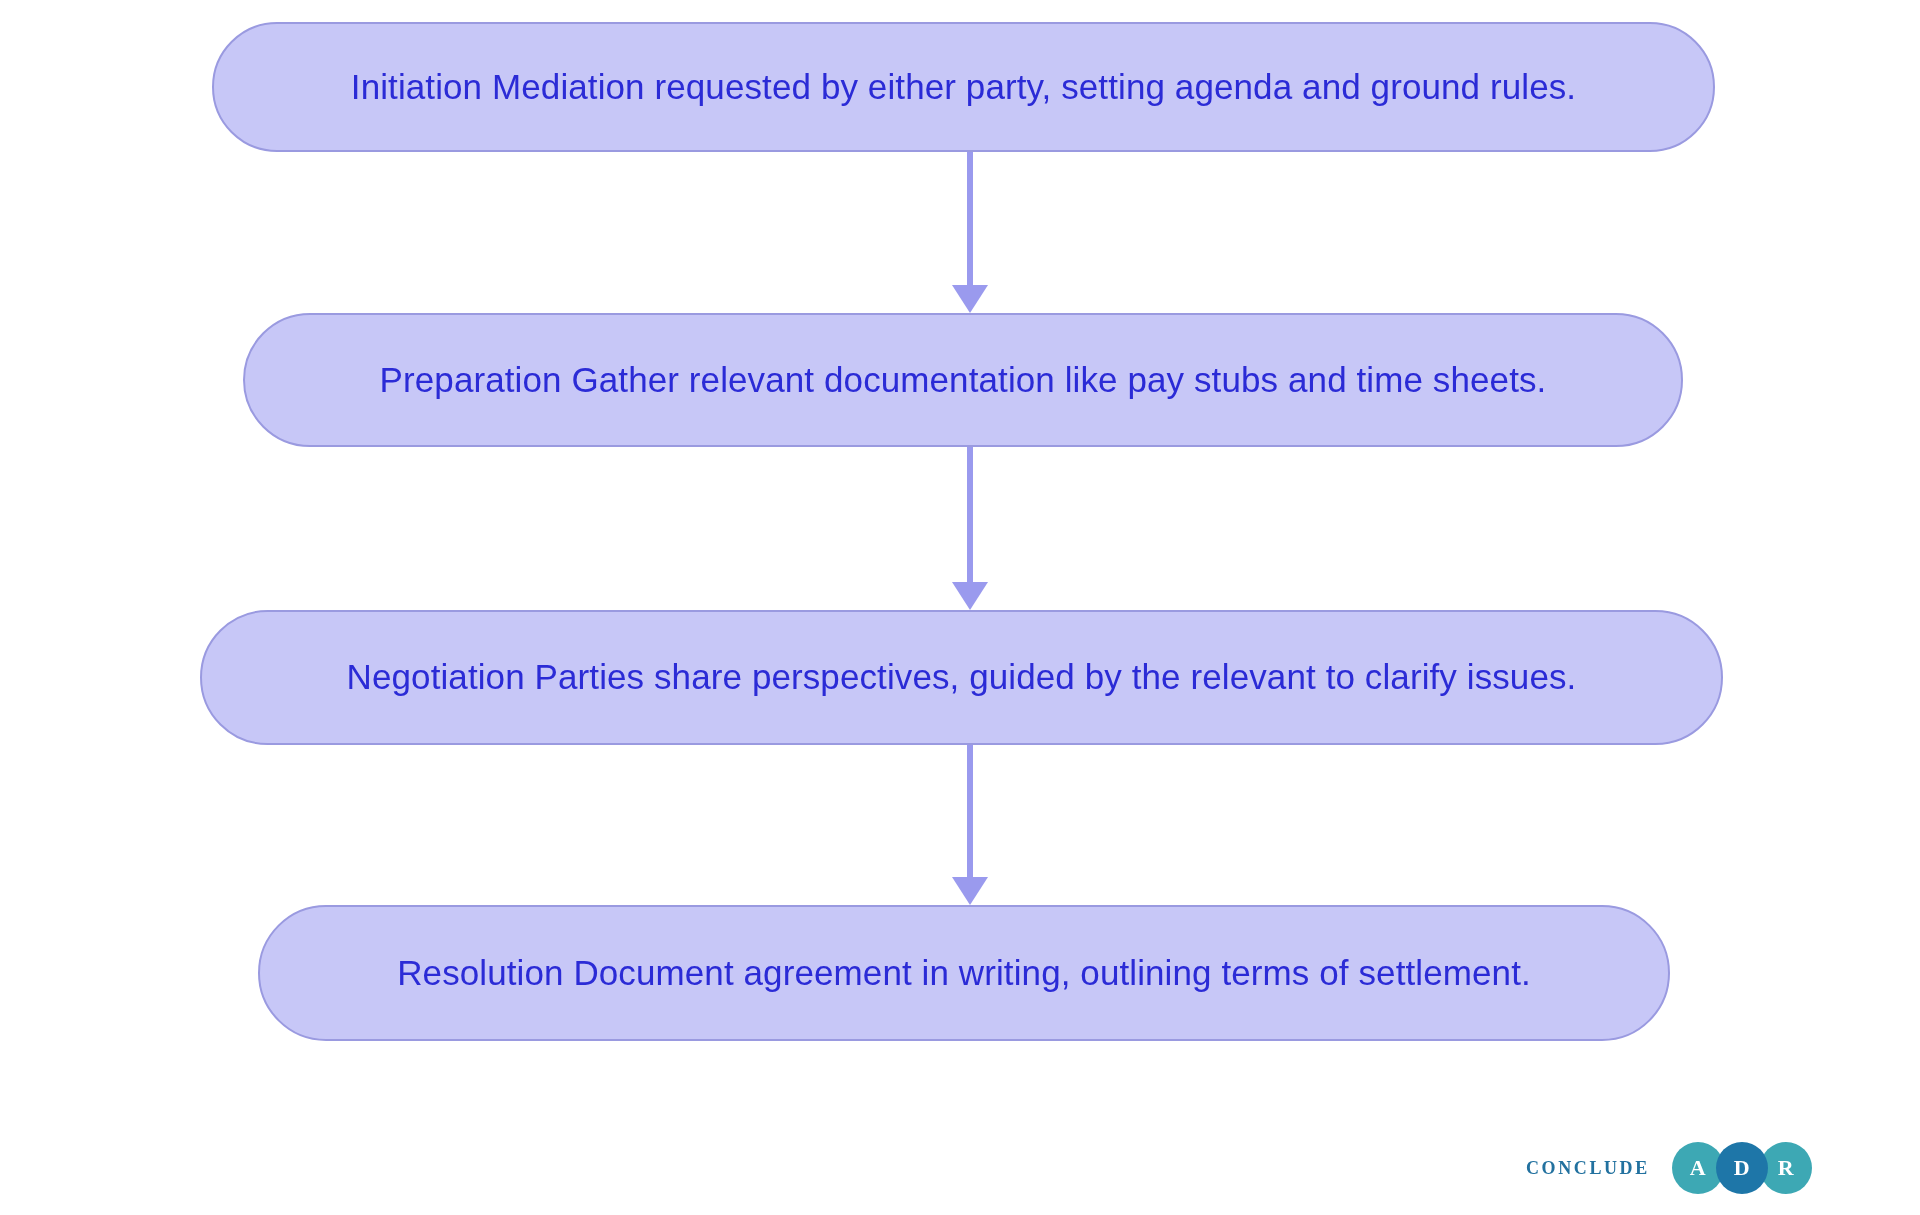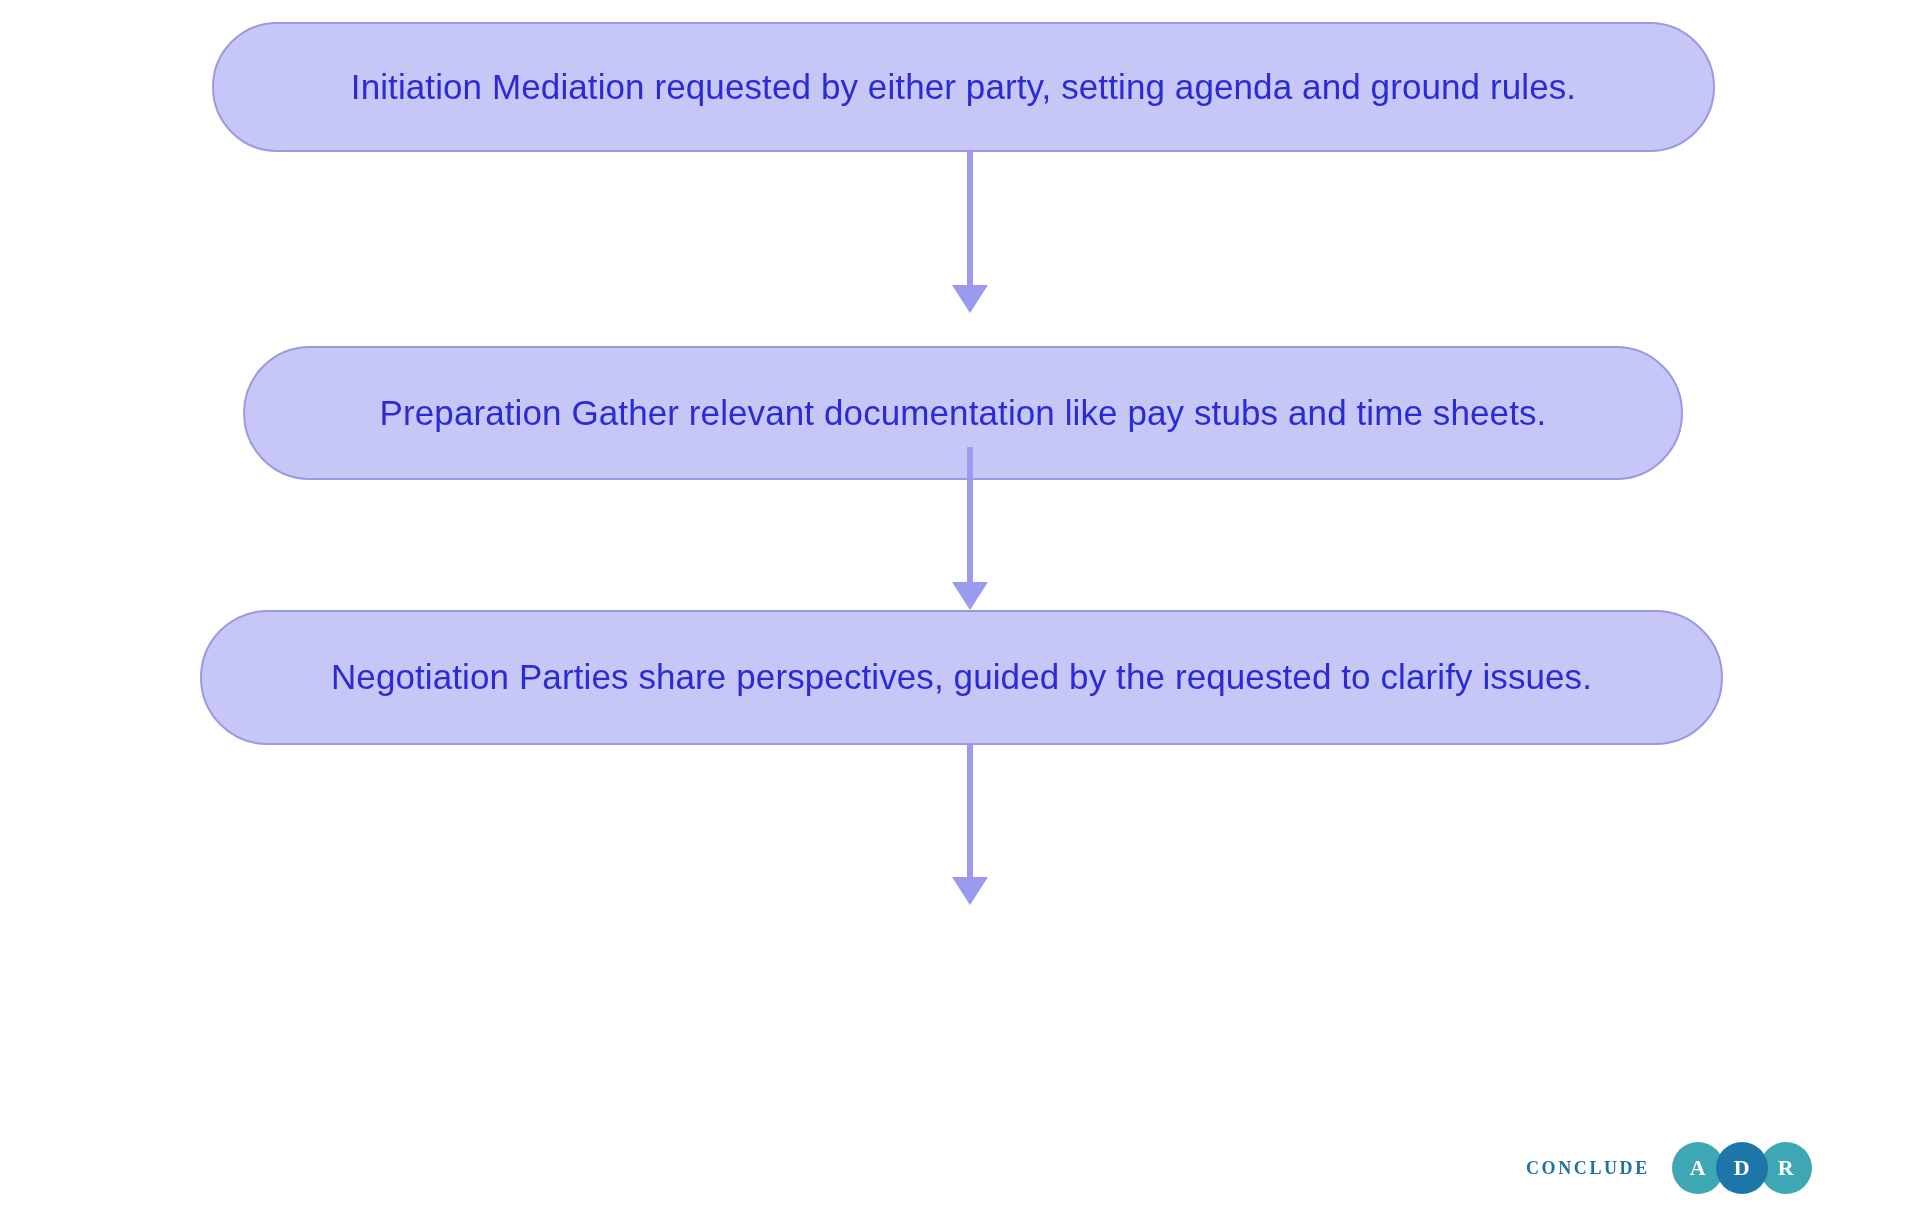--- a/index.html
+++ b/index.html
@@ -36,21 +36,21 @@
     font-family: "Liberation Sans", sans-serif;
     font-size: 35px;
     font-weight: 400;
     letter-spacing: 0.1px;
     line-height: 1.15;
     padding: 0 46px;
     white-space: nowrap;
   }
 
   #node-initiation  { left: 212px; top: 22px;   width: 1503px; height: 130px; }
-  #node-preparation { left: 243px; top: 313px;  width: 1440px; height: 134px; margin-top: 33px; }
+  #node-preparation { left: 243px; top: 313px;  width: 1440px; height: 134px; }
   #node-negotiation { left: 200px; top: 610px;  width: 1523px; height: 135px; }
   #node-resolution  { left: 258px; top: 905px;  width: 1412px; height: 136px; }
 
   .connector {
     position: absolute;
     left: 964px;
     width: 12px;
   }
   .connector .stem {
     position: absolute;
@@ -132,27 +132,28 @@
     <div class="head"></div>
   </div>
 
   <div class="node" id="node-preparation">Preparation Gather relevant documentation like pay stubs and time sheets.</div>
 
   <div class="connector" id="connector-2">
     <div class="stem"></div>
     <div class="head"></div>
   </div>
 
-  <div class="node" id="node-negotiation">Negotiation Parties share perspectives, guided by the requested to clarify issues.</div>
+  <div class="node" id="node-negotiation">Negotiation Parties share perspectives, guided by the relevant to clarify issues.</div>
 
   <div class="connector" id="connector-3">
     <div class="stem"></div>
     <div class="head"></div>
   </div>
 
+  <div class="node" id="node-resolution">Resolution Document agreement in writing, outlining terms of settlement.</div>
 
 </div>
 
 <div id="brand-logo">
   <div id="brand-wordmark">CONCLUDE</div>
   <div class="logo-circles">
     <div class="logo-circle teal c-a">A</div>
     <div class="logo-circle blue c-d">D</div>
     <div class="logo-circle teal c-r">R</div>
   </div>

